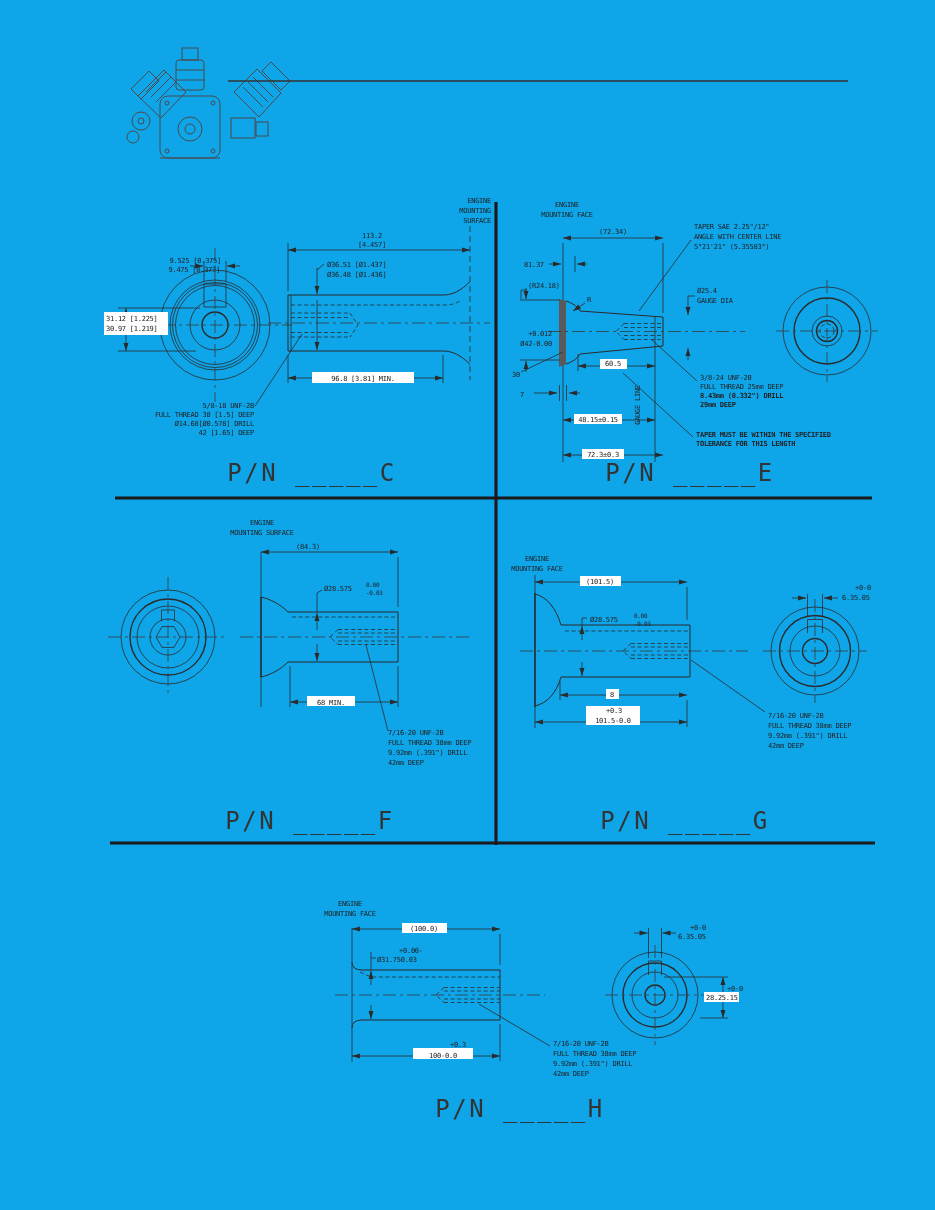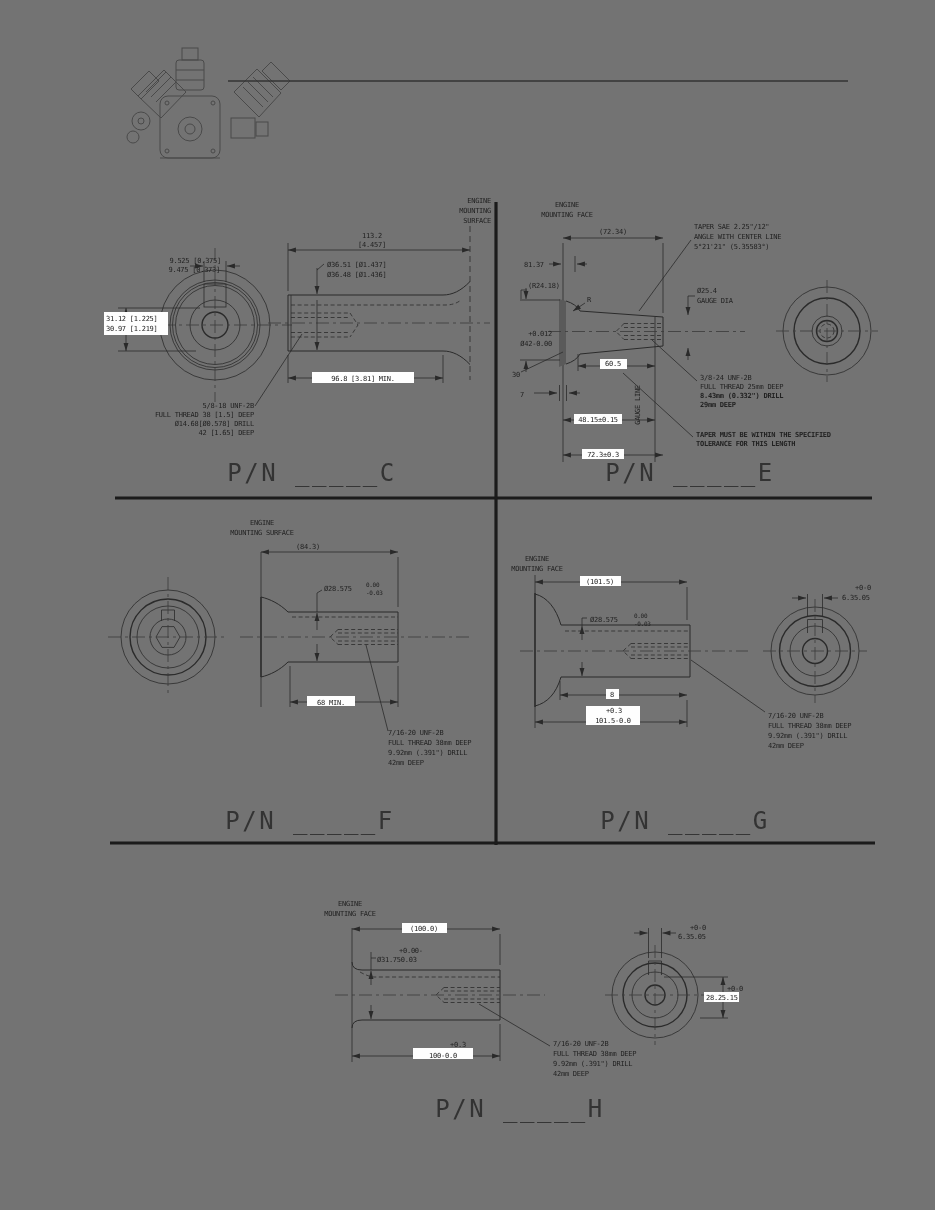--- a/index.html
+++ b/index.html
@@ -1,16 +1,16 @@
 <!DOCTYPE html>
 <html><head>
 <meta charset="utf-8">
 <style>
   html,body{margin:0;padding:0;background:#ffffff;}
-  #page{position:relative;width:935px;height:1210px;background:#737373;font-family:"DejaVu Sans Mono",monospace;}
+  #page{position:relative;width:935px;height:1210px;background:#0ea5e9;font-family:"DejaVu Sans Mono",monospace;}
   svg{position:absolute;left:0;top:0;}
   .ln{stroke:#2b2b2b;stroke-width:1;fill:none;}
   .thin{stroke:#2b2b2b;stroke-width:0.8;fill:none;}
   .med{stroke:#2b2b2b;stroke-width:1.4;fill:none;}
   .thk{stroke:#1b1b1b;stroke-width:3.2;fill:none;}
   .cl{stroke:#3a3a3a;stroke-width:0.8;fill:none;stroke-dasharray:13 4 3 4;}
   .hid{stroke:#2b2b2b;stroke-width:0.8;fill:none;stroke-dasharray:4 2.6;}
   .dsh{stroke:#2b2b2b;stroke-width:0.8;fill:none;stroke-dasharray:6 4;}
   .wbg{fill:#fefefe;stroke:none;}
   text{fill:#222;}

